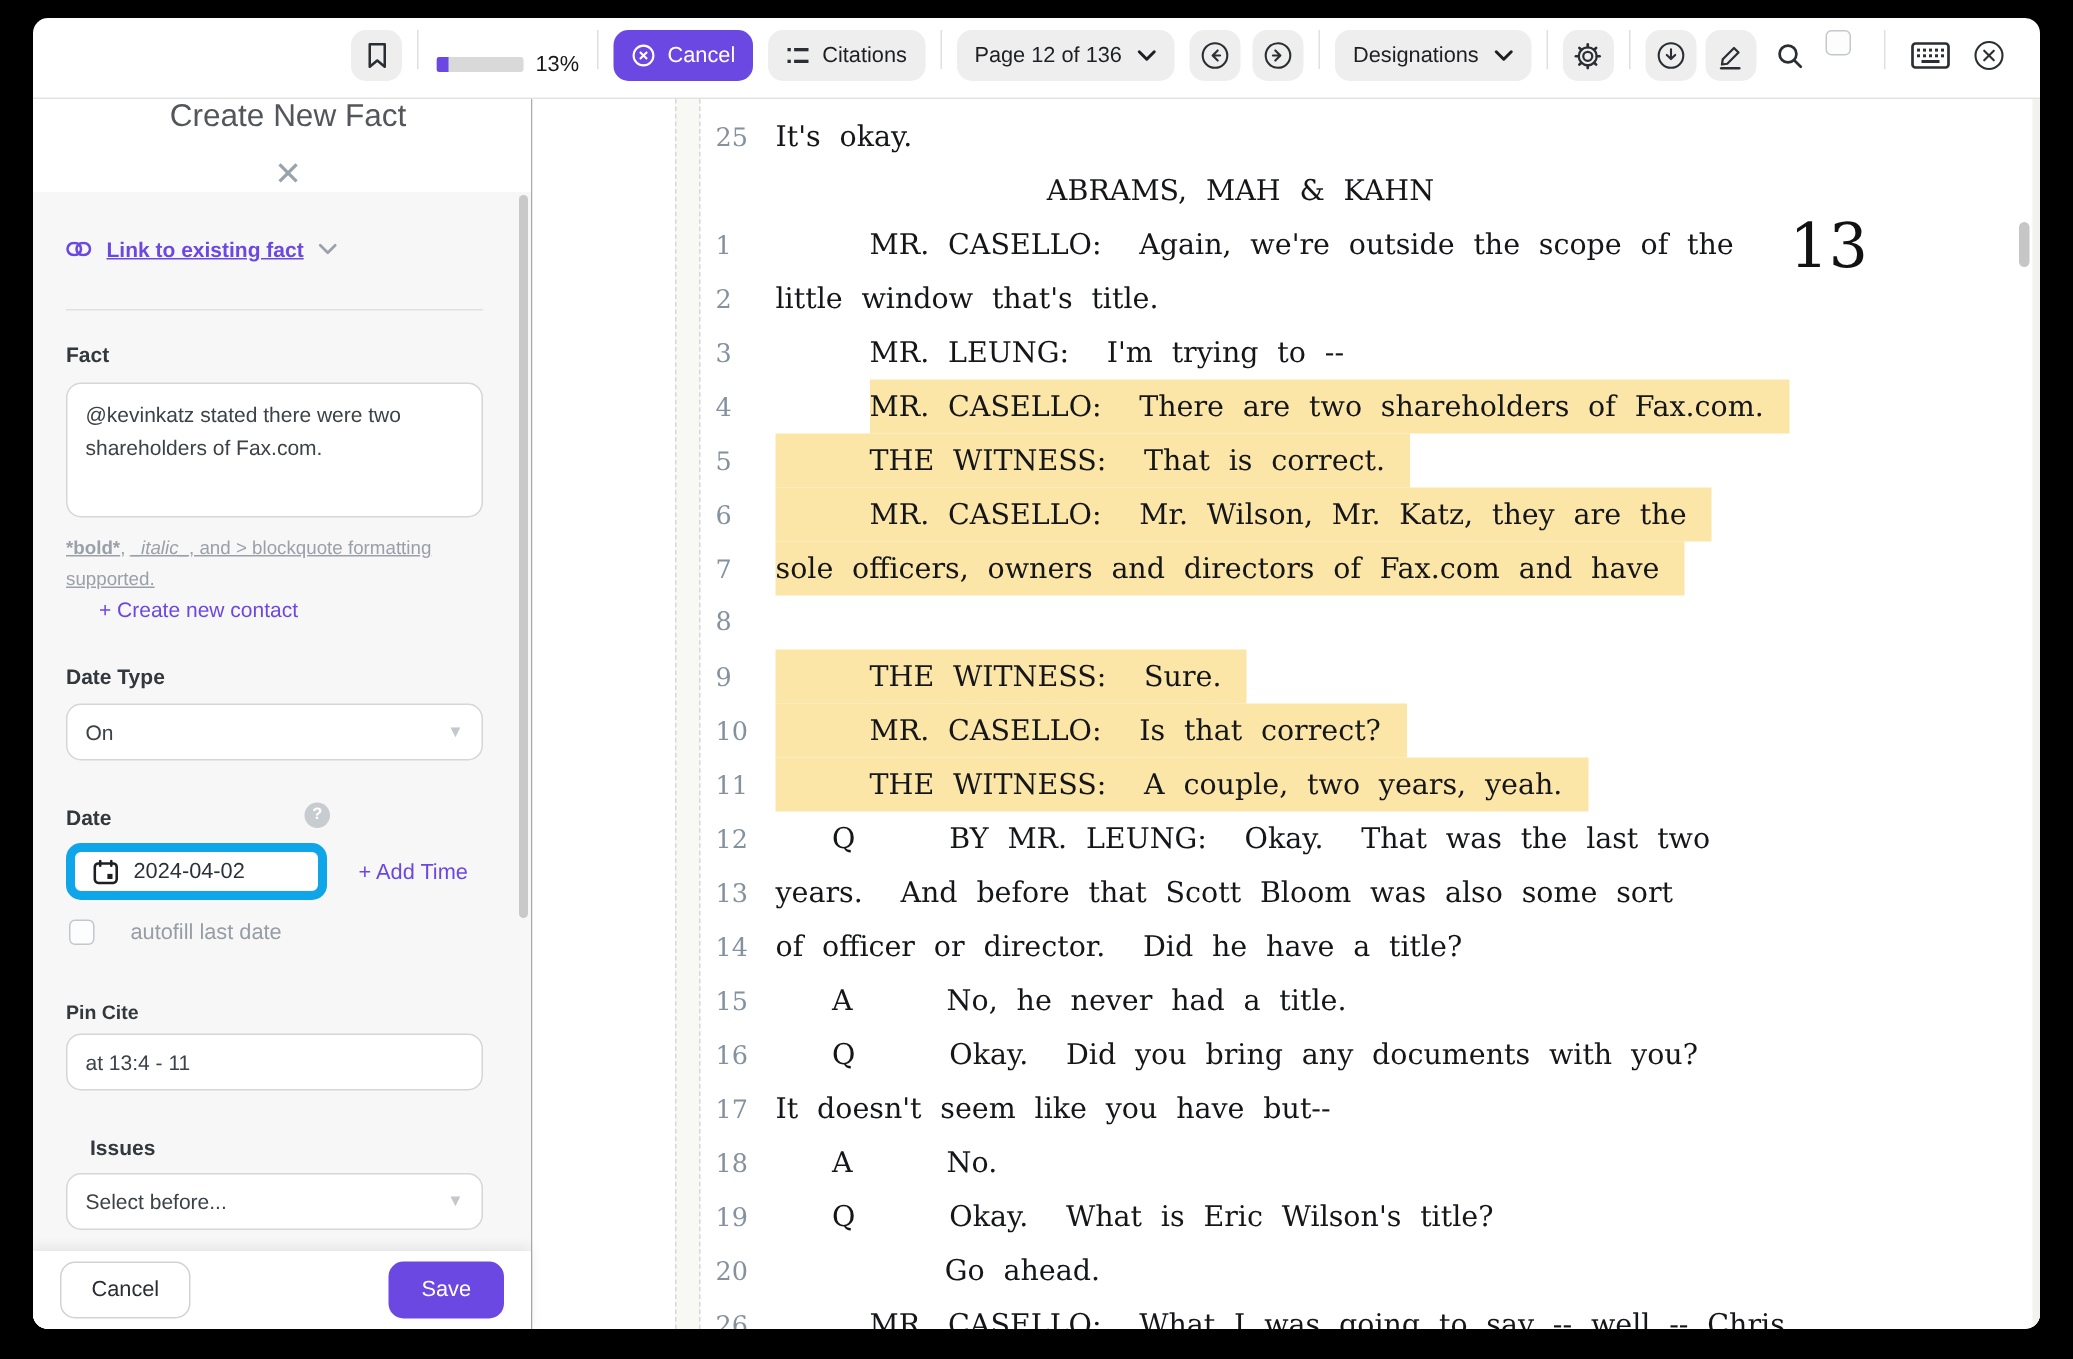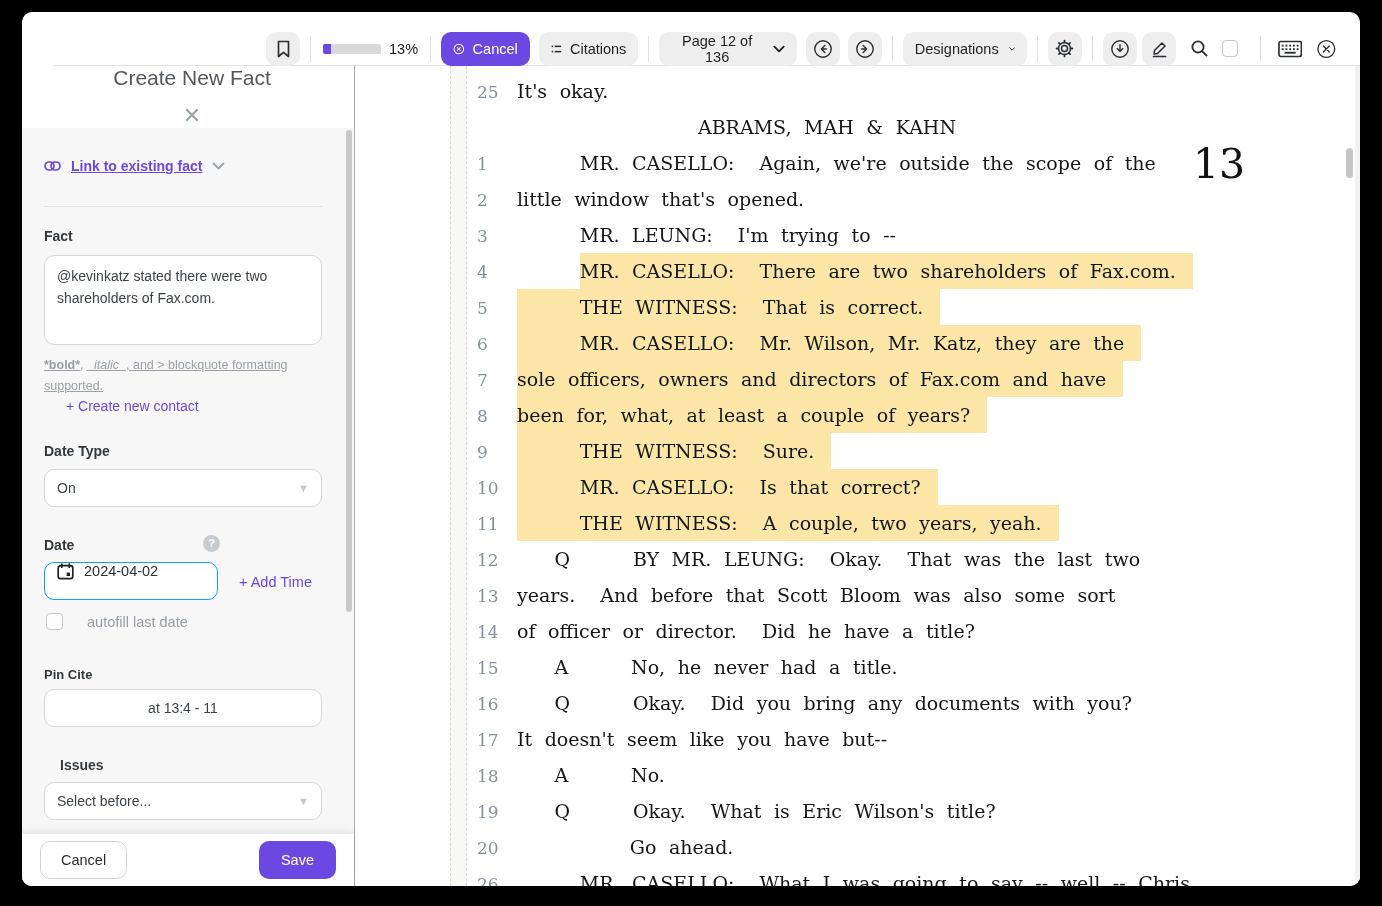--- a/index.html
+++ b/index.html
@@ -4,22 +4,22 @@
 <style>
   :root { --accent:#6c48e3; --hl:#fbe6a7; }
   * { box-sizing:border-box; }
   html,body { margin:0; padding:0; }
   body { width:1382px; height:906px; background:#000; position:relative;
          font-family:"Liberation Sans", sans-serif; }
   .window { position:absolute; left:22px; top:12px; right:22px; bottom:20px;
             background:#fff; border-radius:10px; overflow:hidden; }
 
   
-  .toolbar { height:54px; display:flex; align-items:center; padding:20px 16px 0 212px;
-             border-bottom:1px solid #e3e3e3;margin-left:32px; }
+  .toolbar { height:54px; display:flex; padding:8px 16px 0 212px;
+             border-bottom:1px solid #e3e3e3; }
   .tb-btn { height:34px; min-width:34px; border:none; border-radius:10px; background:#eeeeee;
             display:flex; align-items:center; justify-content:center; gap:8px; padding:0 12px;
             font:500 14.5px "Liberation Sans", sans-serif; color:#1d1f23; cursor:pointer; }
   .tb-btn.icon-only { padding:0 7px; }
   .tb-btn.primary { background:var(--accent); color:#fff; }
   .tb-btn.bare { background:transparent; }
   .tb-div { width:1px; height:26px; background:#e0e0e0; margin:0 10px; flex:0 0 auto; }
   .progress-wrap { display:flex; align-items:center; gap:8px; margin:0 2px; }
   .progress-track { width:58px; height:10px; background:#d9d9d9; border-radius:2px; overflow:hidden; }
   .progress-fill { height:100%; background:var(--accent); }
@@ -57,32 +57,32 @@
   .dtype-label { left:22px; top:315px; }
   .select-box { left:22px; width:278px; height:38px; border:1px solid #d6d6d6; border-radius:10px;
                 background:#fff; display:flex; align-items:center; padding:0 12px;
                 font:14px "Liberation Sans", sans-serif; color:#3c4248; cursor:pointer; }
   .select-box .arrow { margin-left:auto; color:#c3c8cd; font-size:11px; }
   .sel-dtype { top:341px; }
   .date-label-row { left:22px; top:409px; display:flex; align-items:center; }
   .help-circle { position:absolute; left:159px; top:-2px; width:17px; height:17px; border-radius:50%;
                  background:#c7ccd1; color:#fff; font:700 11px/17px "Liberation Sans", sans-serif;
                  text-align:center; }
-  .date-input { left:22px; top:434px; width:174px; height:38px; border:1px solid #0ea5e9;
-                border-radius:10px; background:#fff; display:flex; gap:10px;
+  .date-input { left:22px; top:434px; width:174px; height:38px; border:6px solid #0ea5e9;
+                border-radius:10px; background:#fff; display:flex; align-items:center; gap:10px;
                 padding:0 12px; font:14.5px "Liberation Sans", sans-serif; color:#2c3136; cursor:text; }
   .add-time { left:211px; top:445px; font:500 14.5px "Liberation Sans", sans-serif; color:var(--accent);
               cursor:pointer; background:none; border:none; }
   .autofill-row { left:24px; top:485px; display:flex; align-items:flex-end; gap:24px; cursor:pointer; }
   .cbox { width:17px; height:17px; border:1.5px solid #c2c8ce; border-radius:4px; background:#fdfdfd; }
   .autofill-label { font:14.5px "Liberation Sans", sans-serif; color:#969da5; }
   .pincite-label { left:22px; top:539px; }
   .text-input { left:22px; top:561px; width:278px; height:38px; border:1px solid #d6d6d6;
                 border-radius:10px; background:#fff; padding:0 12px;
-                font:14px "Liberation Sans", sans-serif; color:#3c4248;text-align:center; }
+                font:14px "Liberation Sans", sans-serif; color:#3c4248; }
   .issues-label { left:38px; top:629px;text-align:right; }
   .sel-issues { top:654px; }
   .panel-scrollbar { position:absolute; right:2px; top:2px; width:6px; height:482px;
                      background:#c9c9c9; border-radius:3px; }
   .panel-footer { position:absolute; left:0; right:0; bottom:0; height:52px; background:#fff;
                   box-shadow:0 -3px 8px rgba(0,0,0,.08); display:flex; align-items:center;
                   justify-content:space-between; padding:0 18px; z-index:3; }
   .btn-cancel { height:38px; padding:0 20px; border-radius:10px; border:1px solid #d2d2d2;
                 background:#fff; font:14.5px "Liberation Sans", sans-serif; color:#2a2e33; cursor:pointer; }
   .btn-save { height:38px; padding:0 22px; border-radius:10px; border:none; background:var(--accent);
@@ -337,21 +337,21 @@
           <div class="t-line center">
             <span class="num"></span>
             <span class="txt">ABRAMS, MAH &amp; KAHN</span>
           </div>
           <div class="t-line">
             <span class="num">1</span>
             <span class="txt">     MR. CASELLO:  Again, we're outside the scope of the</span>
           </div>
           <div class="t-line">
             <span class="num">2</span>
-            <span class="txt">little window that's opened.</span>
+            <span class="txt">little window that's title.</span>
           </div>
           <div class="t-line">
             <span class="num">3</span>
             <span class="txt">     MR. LEUNG:  I'm trying to --</span>
           </div>
           <div class="t-line">
             <span class="num">4</span>
             <span class="txt">     <span class="hl">MR. CASELLO:  There are two shareholders of Fax.com.</span></span>
           </div>
           <div class="t-line">
@@ -361,21 +361,20 @@
           <div class="t-line">
             <span class="num">6</span>
             <span class="txt"><span class="hl">     MR. CASELLO:  Mr. Wilson, Mr. Katz, they are the</span></span>
           </div>
           <div class="t-line">
             <span class="num">7</span>
             <span class="txt"><span class="hl">sole officers, owners and directors of Fax.com and have</span></span>
           </div>
           <div class="t-line">
             <span class="num">8</span>
-            <span class="txt"><span class="hl">been for, what, at least a couple of years?</span></span>
           </div>
           <div class="t-line">
             <span class="num">9</span>
             <span class="txt"><span class="hl">     THE WITNESS:  Sure.</span></span>
           </div>
           <div class="t-line">
             <span class="num">10</span>
             <span class="txt"><span class="hl">     MR. CASELLO:  Is that correct?</span></span>
           </div>
           <div class="t-line">

